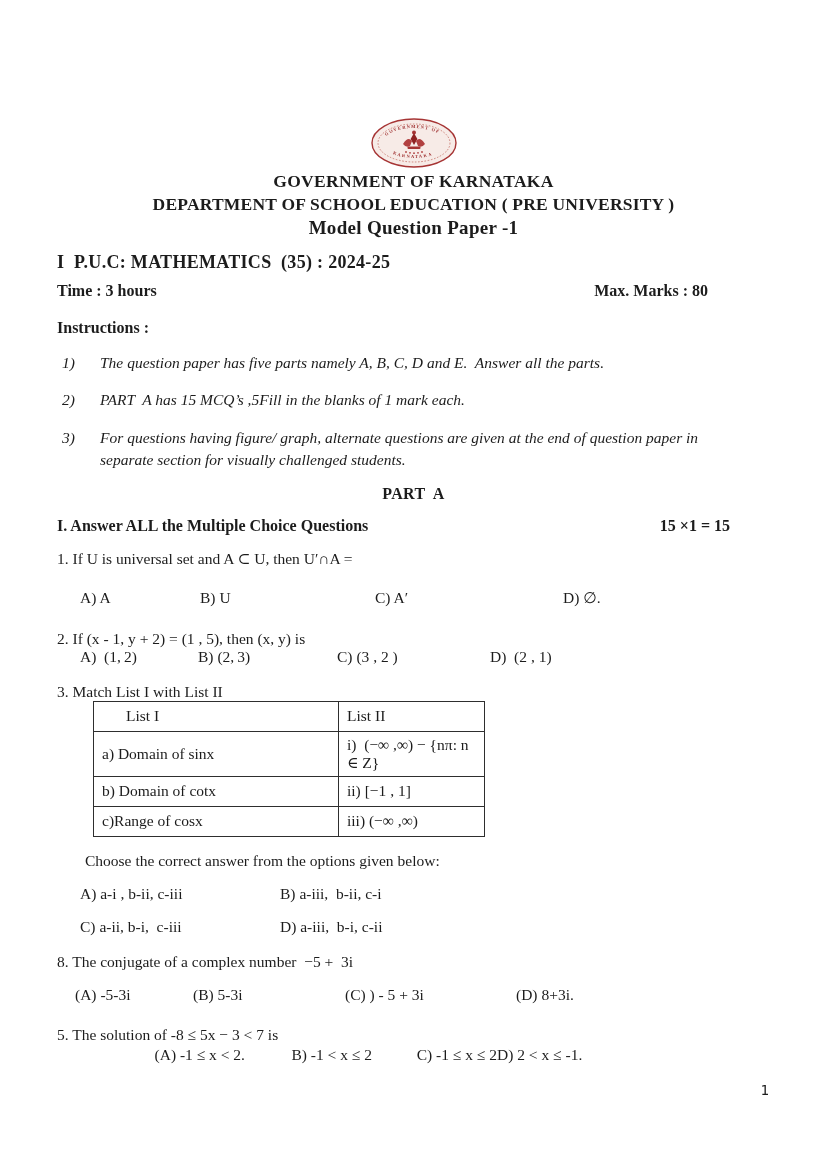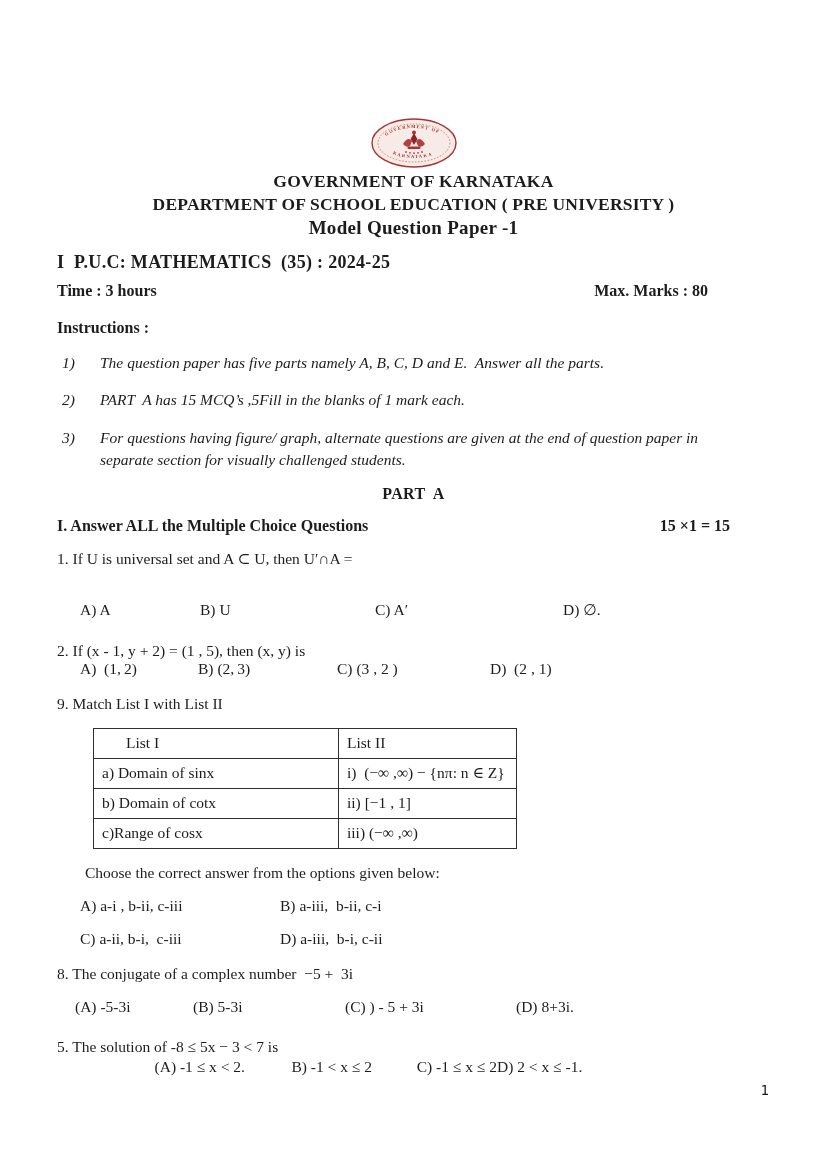--- a/index.html
+++ b/index.html
@@ -30,27 +30,27 @@
   .inst-text{display:block;}
   .inst-3 .inst-text{max-width:622px;}
   
   .part-heading{margin-top:13px;text-align:center;font-size:16px;letter-spacing:.3px;}
   .section-row{margin-top:14px;display:flex;justify-content:space-between;padding-right:40px;font-size:16px;}
   
   .q-text{font-size:15.5px;}
   .q1-text{margin-top:15px;}
   .opts{display:flex;font-size:15.5px;}
   .opts .opt{flex:none;}
-  .q1-opts{margin-top:33px;padding-left:23px;align-items:flex-end;}
+  .q1-opts{margin-top:21px;padding-left:23px;align-items:flex-end;}
   .q1-opts .o0{width:120px}.q1-opts .o1{width:175px}.q1-opts .o2{width:188px}
   .q2-text{margin-top:23px;}
   .q2-opts{padding-left:23px;}
   .q2-opts .o0{width:118px}.q2-opts .o1{width:139px}.q2-opts .o2{width:153px}
   .q3-text{margin-top:17px;}
-  table.match{border-collapse:collapse;margin:15px 0 0 36px;width:424px;}
+  table.match{border-collapse:collapse;margin:0 0 0 36px;width:392px;}
   table.match th,table.match td{
     border:1px solid #2e2e2e;font-size:15.5px;font-weight:normal;
     text-align:left;padding:4px 8px;height:21px;vertical-align:middle;
   }
   table.match th:first-child,table.match td:first-child{width:204px;}
   table.match th.indent{padding-left:32px;}
   .choose-line{margin-top:15px;padding-left:28px;font-size:15.5px;}
   .q3-opts{margin-top:15px;padding-left:23px;}
   .q3-opts .o0{width:200px}
   .q4-text{margin-top:17px;}
@@ -131,21 +131,21 @@
   </div>
 
   <div class="q-text q2-text pre">2. If (x - 1, y + 2) = (1 , 5), then (x, y) is</div>
   <div class="opts q2-opts">
     <span class="opt o0 pre">A)  (1, 2)</span>
     <span class="opt o1 pre">B) (2, 3)</span>
     <span class="opt o2 pre">C) (3 , 2 )</span>
     <span class="opt o3 pre">D)  (2 , 1)</span>
   </div>
 
-  <div class="q-text q3-text pre">9. Match List I with List II</div>
+  <div class="q-text q3-text pre">3. Match List I with List II</div>
   <table class="match">
     <tbody>
       <tr>
         <th class="indent pre">List I</th>
         <th class="pre">List II</th>
       </tr>
       <tr>
         <td class="pre">a) Domain of sinx</td>
         <td class="pre">i)  (−∞ ,∞) − {nπ: n ∈ Z}</td>
       </tr>

